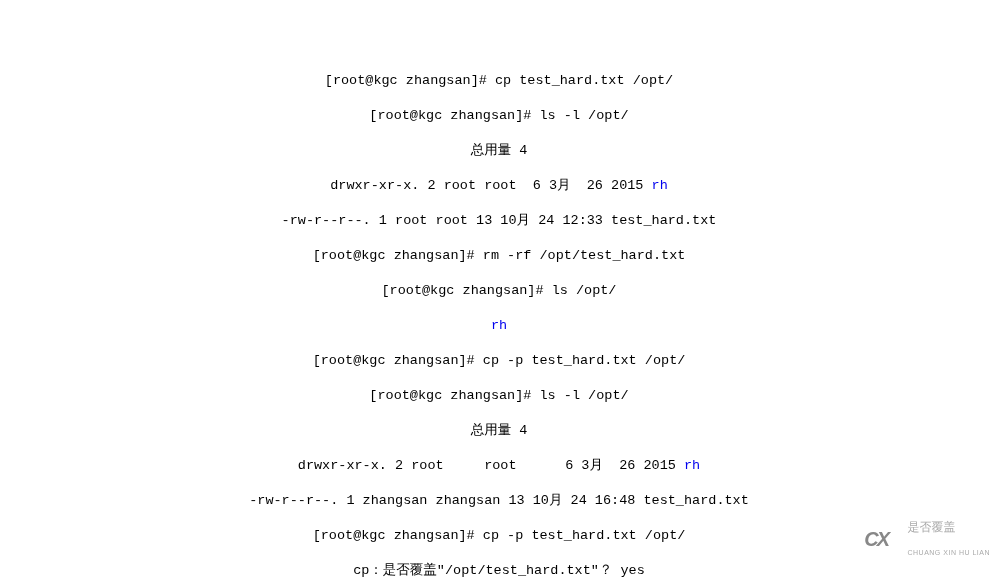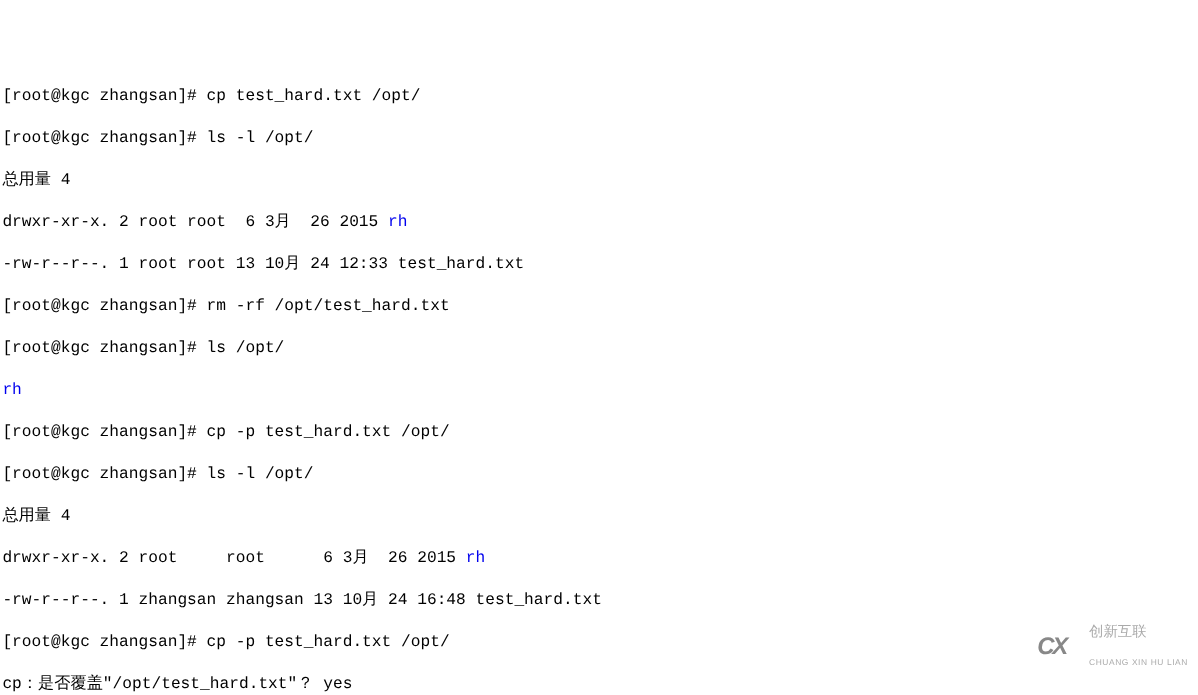--- a/index.html
+++ b/index.html
@@ -10,21 +10,21 @@
     font-size: 13.5px;
     line-height: 17.5px;
     color: #000000;
     white-space: pre;
     position: relative;
     width: 998px;
     height: 579px;
     box-sizing: border-box;
     overflow: hidden;
   }
-  .line { white-space: pre; }
+  .line { white-space: pre; text-align: center; }
   .blue { color: #0000ee; font-weight: normal; }
   .watermark {
     position: absolute;
     right: 8px;
     bottom: 8px;
     font-family: Arial, sans-serif;
     font-size: 12px;
     color: #aaa;
     display: flex;
     align-items: center;
@@ -69,19 +69,19 @@
 
 
 
 
 
 
 
 <div class="watermark">
   <span class="logo">CX</span>
   <span class="txt">
-    <span>创新互联</span><br>
+    <span>是否覆盖</span><br>
     <span style="font-size:7px;letter-spacing:0.5px">CHUANG XIN HU LIAN</span>
   </span>
 </div>
 
 
 
 
 </body></html>

